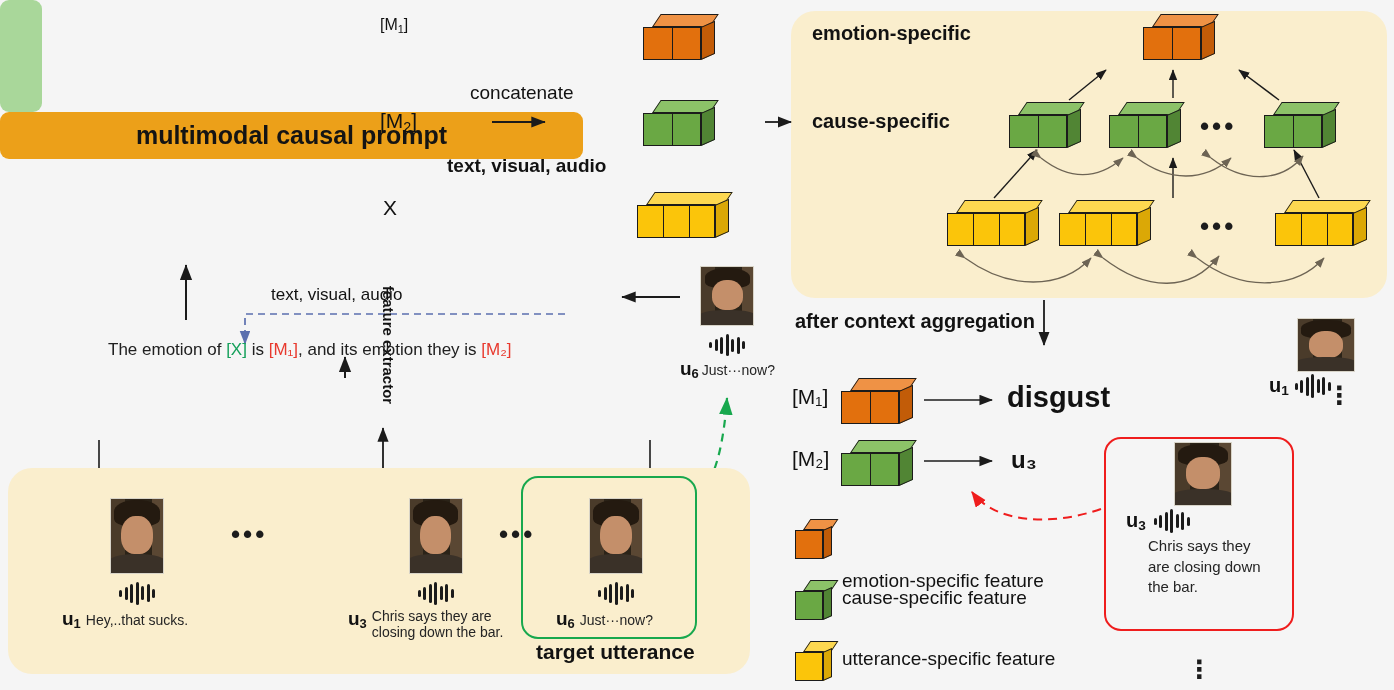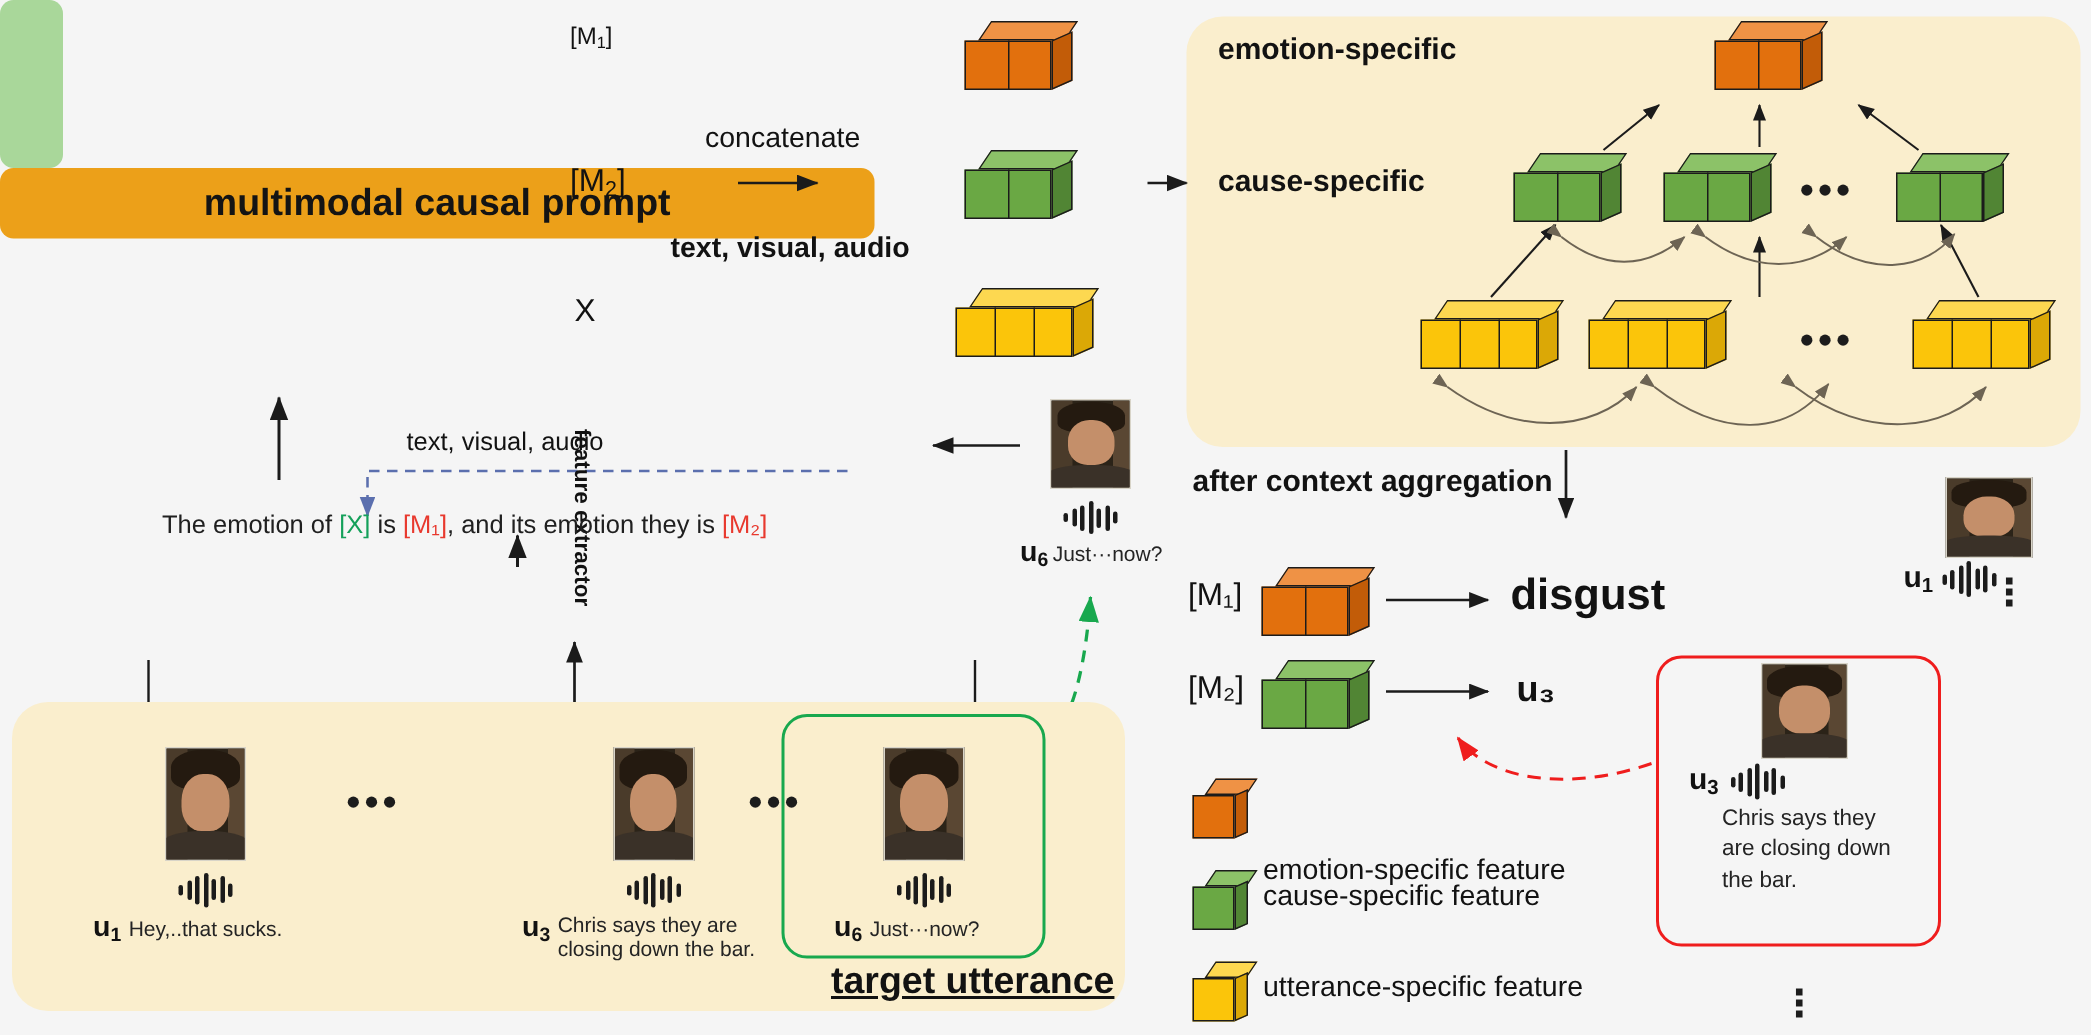--- a/index.html
+++ b/index.html
@@ -59,21 +59,21 @@
   .ulabel{font-size:19px;font-weight:bold;}
   .utext{font-size:14px;color:#242424;}
 
   
   .edots{font-size:26px;font-weight:bold;letter-spacing:3px;color:#1c1c1c;}
   .vdots{font-size:25px;font-weight:bold;line-height:.42;color:#1c1c1c;}
 
   
   #target-box{position:absolute;left:521px;top:476px;width:172px;height:159px;
               border:2.6px solid #18a84e;border-radius:17px;}
-  #target-label{left:554px;top:640px;font-size:25px;font-weight:bold;text-decoration:underline;}
+  #target-label{left:536px;top:640px;font-size:21px;font-weight:bold;}
 
   
   #cause-box{position:absolute;left:1104px;top:437px;width:186px;height:190px;
              border:2.4px solid #ef1d1d;border-radius:17px;}
 
   
   .cube{position:absolute;}
   .cube .fc,.cube .tp,.cube .sd{position:absolute;box-sizing:border-box;
         border:1.3px solid #1b1b1b;}
 

